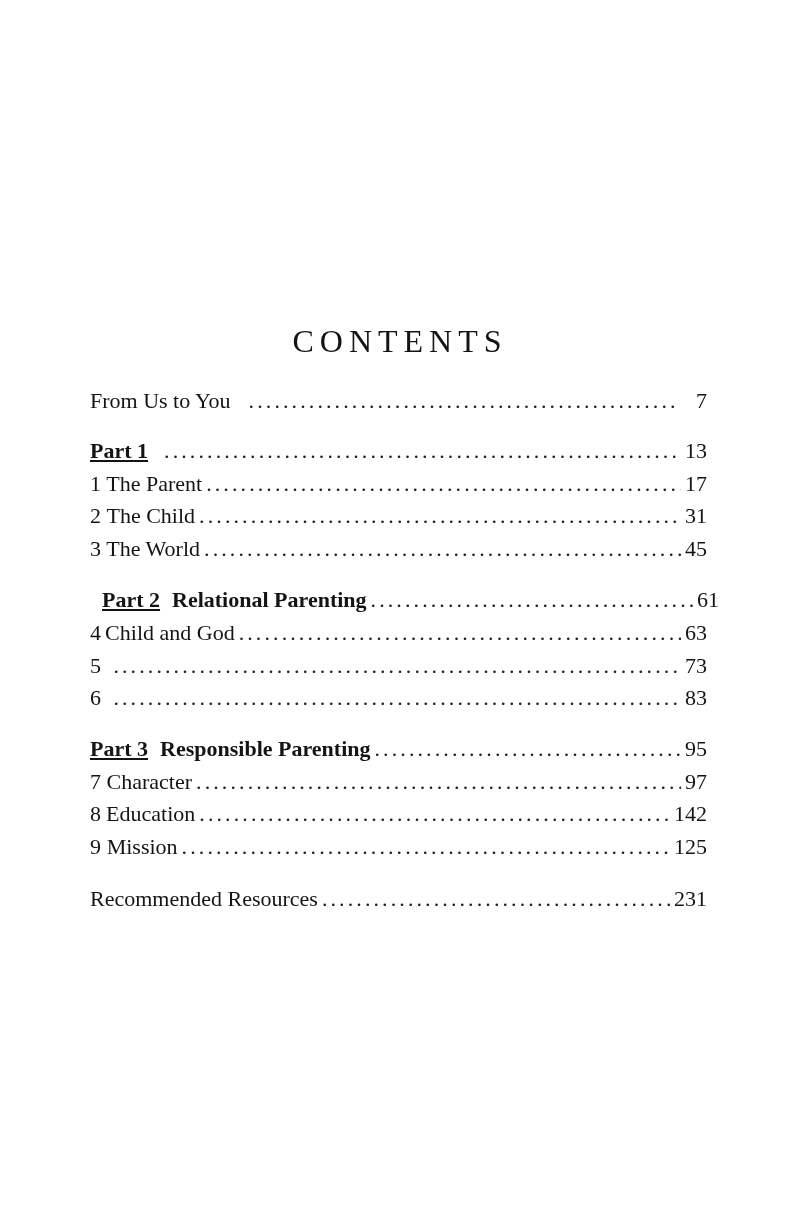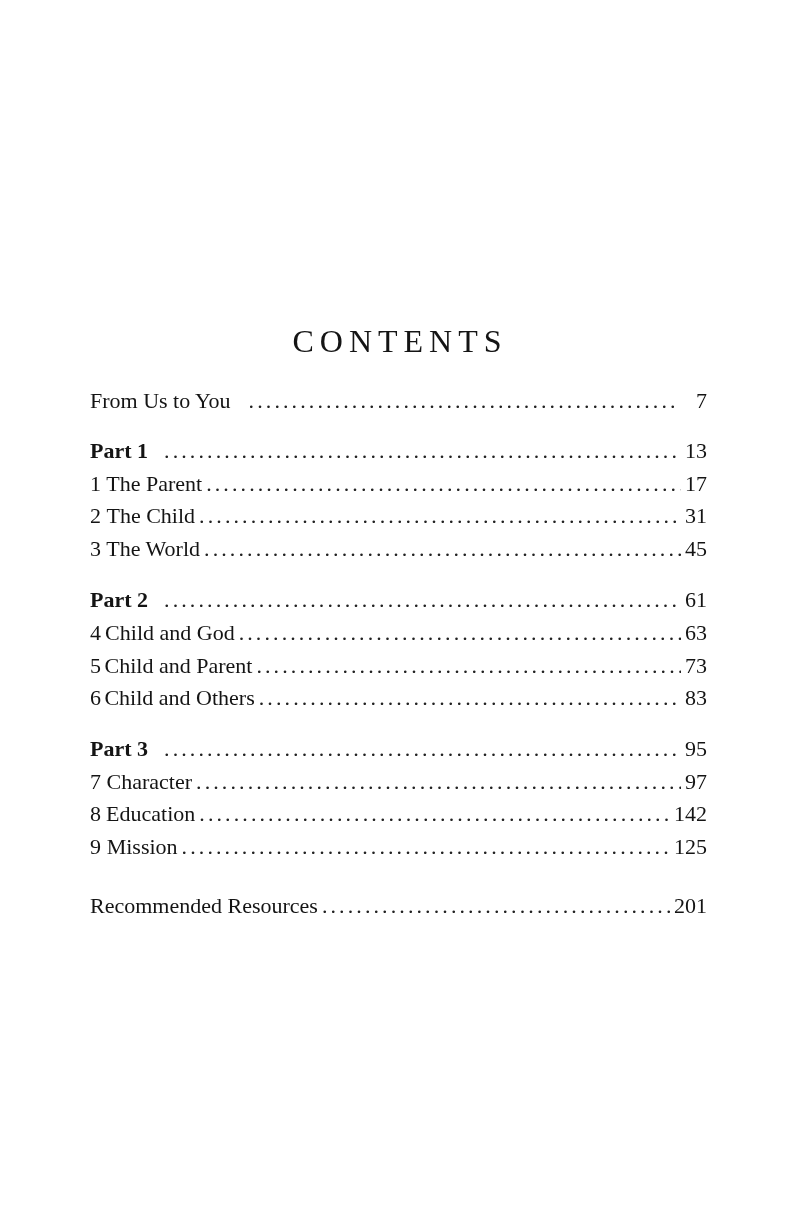--- a/index.html
+++ b/index.html
@@ -6,21 +6,21 @@
   body { width:800px; height:1222px; position:relative; overflow:hidden;
          font-family:"Liberation Serif","DejaVu Serif",serif; color:#141414; }
   .page { position:absolute; left:0; top:0; width:796px; height:1222px; background:#fff; }
   .title { position:absolute; top:300px; left:0; width:800px; text-align:center;
            font-size:32px; letter-spacing:6px; font-weight:normal; line-height:40px; }
   .toc { position:absolute; left:90px; width:617px; top:0; }
   .row { position:absolute; left:0; width:617px; height:30px; display:flex; align-items:baseline;
          font-size:22px; line-height:30px; white-space:nowrap; overflow:hidden; }
   .row.part { font-weight:bold; }
   .num { display:inline-block; width:31px; }
-  .ptag { margin-right:12px; }
+  .ptag { margin-right:12px;text-decoration:underline; }
   .label { flex:0 0 auto; }
   .leader { flex:1 1 auto; overflow:hidden; font-weight:normal; letter-spacing:2.2px; margin:0 4px 0 4px; color:#222; }
   .leader::before { content:". . . . . . . . . . . . . . . . . . . . . . . . . . . . . . . . . . . . . . . . . . . . . . . . . . . . . . . . . . . . . . . . . . . . . . . . . . . . . . . . . . . . . . . . . . . . . . . . . . . . . . . . . ."; letter-spacing:-1.2px; }
   .pg { flex:0 0 auto; font-weight:normal; text-align:right; }
 </style>
 </head>
 <body>
 
 <div class="page">
   <h1 class="title">CONTENTS</h1>
@@ -46,45 +46,45 @@
         <span class="label">The Child</span>
         <span class="leader"></span>
         <span class="pg">31</span>
       </div>
       <div class="row" style="top: 534px;">
         <span class="num">3</span>
         <span class="label">The World</span>
         <span class="leader"></span>
         <span class="pg">45</span>
       </div>
-      <div class="row part" style="top: 585px;">
+      <div class="row part" style="top: 585px; margin-left: 12px;">
         <span class="ptag">Part 2</span>
+        <span class="label">Relational Parenting</span>
         <span class="leader"></span>
         <span class="pg">61</span>
       </div>
       <div class="row" style="top: 618px;">
         <span class="num">4</span>
         <span class="label">Child and God</span>
         <span class="leader"></span>
         <span class="pg">63</span>
       </div>
       <div class="row" style="top: 651px;">
         <span class="num">5</span>
-        <span class="label">Child and Parent</span>
         <span class="leader"></span>
         <span class="pg">73</span>
       </div>
       <div class="row" style="top: 683px;">
         <span class="num">6</span>
-        <span class="label">Child and Others</span>
         <span class="leader"></span>
         <span class="pg">83</span>
       </div>
       <div class="row part" style="top: 734px;">
         <span class="ptag">Part 3</span>
+        <span class="label">Responsible Parenting</span>
         <span class="leader"></span>
         <span class="pg">95</span>
       </div>
       <div class="row" style="top: 767px;">
         <span class="num">7</span>
         <span class="label">Character</span>
         <span class="leader"></span>
         <span class="pg">97</span>
       </div>
       <div class="row" style="top: 799px;">
@@ -92,19 +92,19 @@
         <span class="label">Education</span>
         <span class="leader"></span>
         <span class="pg">142</span>
       </div>
       <div class="row" style="top: 832px;">
         <span class="num">9</span>
         <span class="label">Mission</span>
         <span class="leader"></span>
         <span class="pg">125</span>
       </div>
-      <div class="row" style="top: 884px; margin-top: 7px;">
+      <div class="row" style="top: 884px;">
         <span class="label">Recommended Resources</span>
         <span class="leader"></span>
-        <span class="pg">201</span>
+        <span class="pg">231</span>
       </div>
     </div>
 </div>
 
 </body></html>

